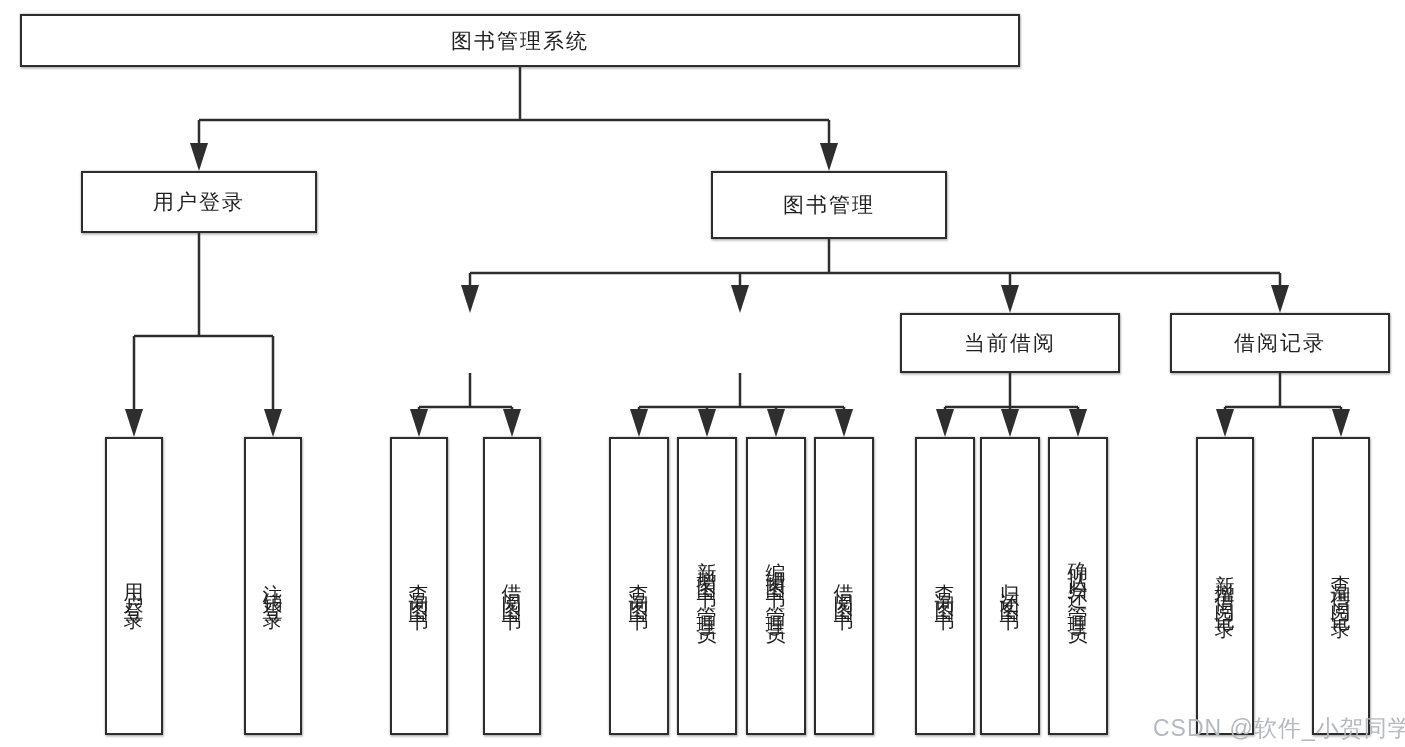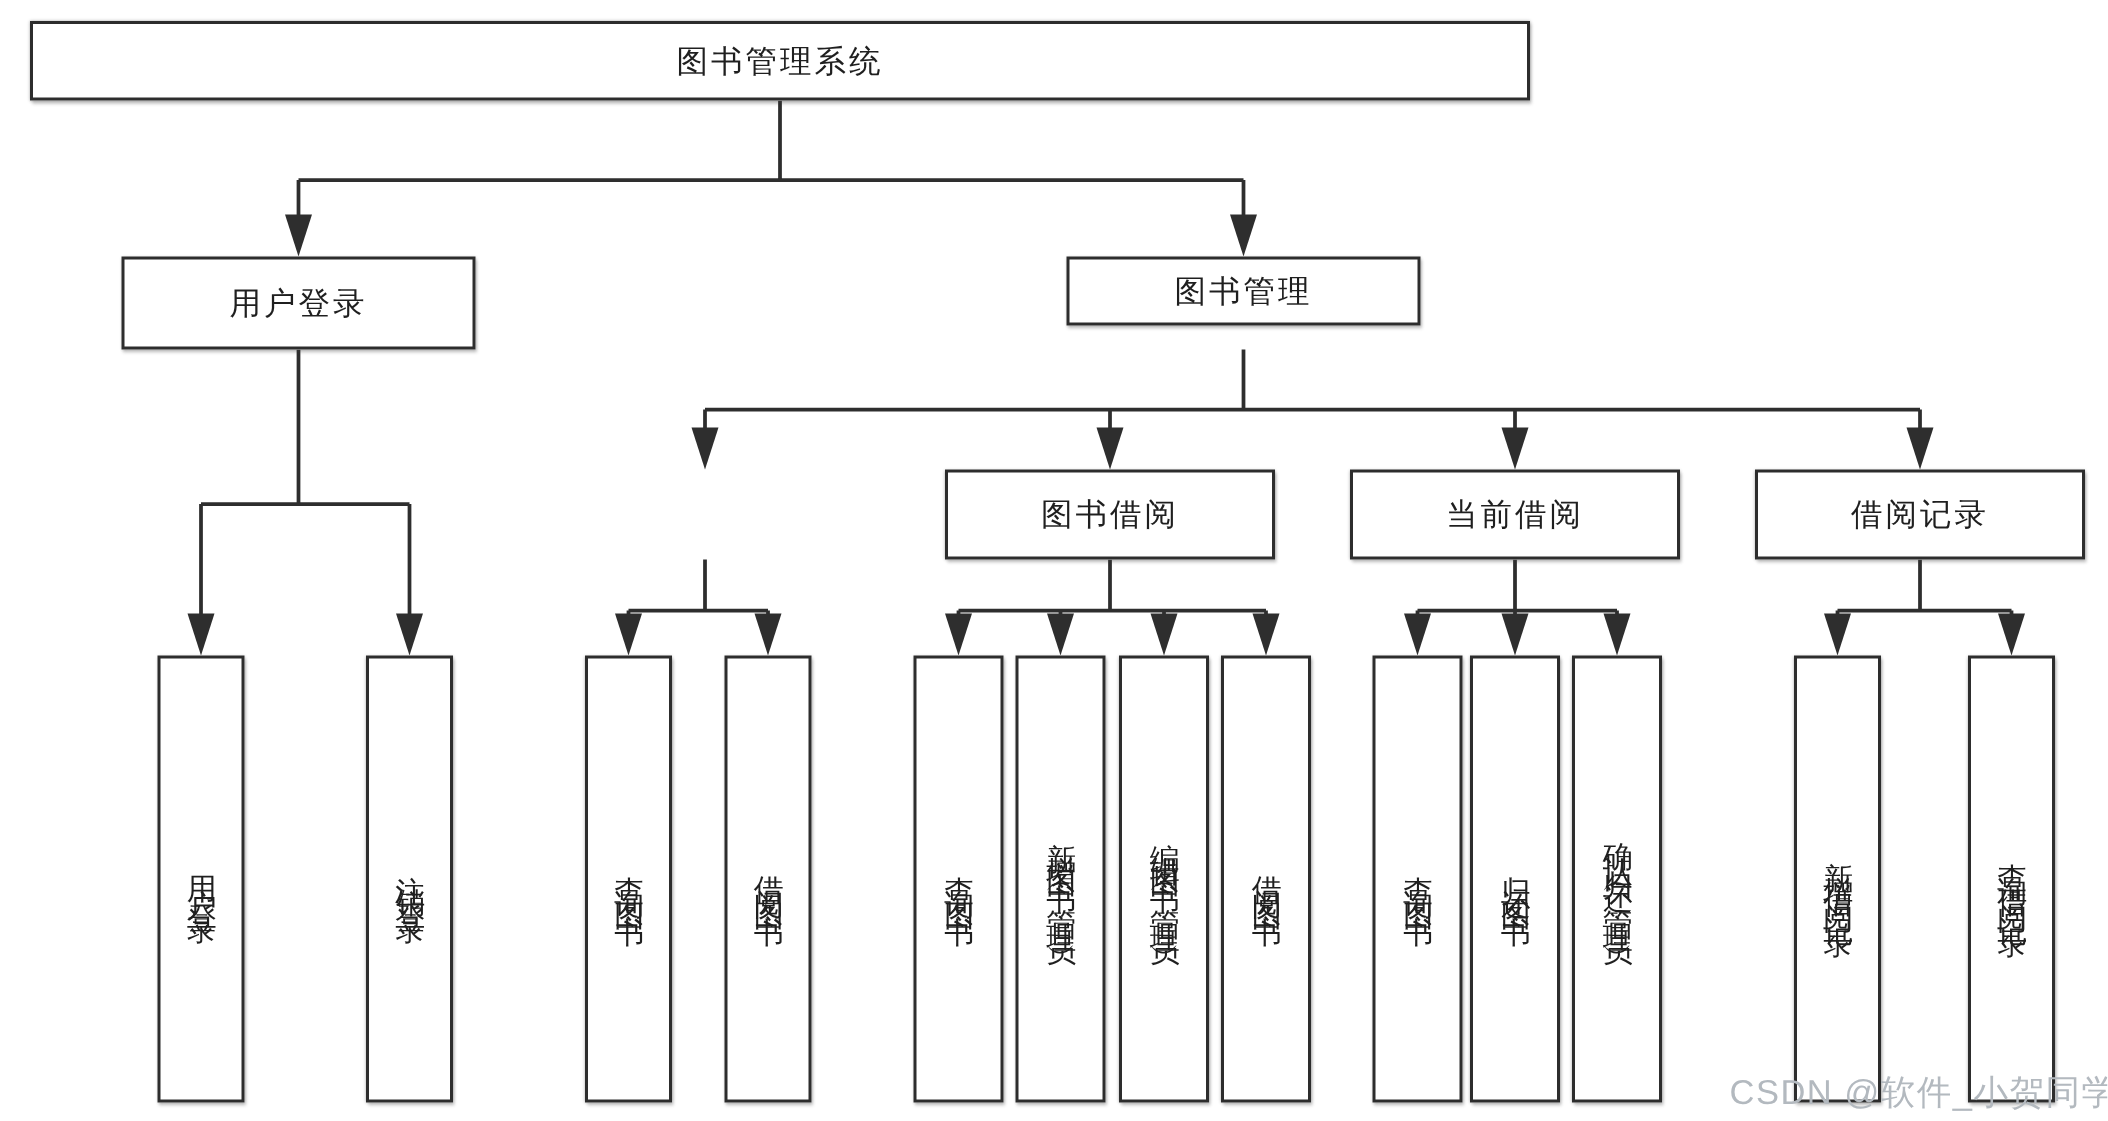--- a/index.html
+++ b/index.html
@@ -98,23 +98,22 @@
       <polygon points="1010,437 1001,409 1019,409"></polygon>
       <polygon points="1078,437 1069,409 1087,409"></polygon>
       <polygon points="1225,437 1216,409 1234,409"></polygon>
       <polygon points="1341,437 1332,409 1350,409"></polygon>
     </g>
   </svg>
 
   <div class="box h" style="left:20px; top:14px; width:1000px; height:53px">图书管理系统</div>
 
   <div class="box h" style="left:81px; top:171px; width:236px; height:62px">用户登录</div>
-  <div class="box h" style="left:711px; top:171px; width:236px; height:46px">图书管理</div>
+  <div class="box h" style="left:711px; top:171px; width:236px; height:68px">图书管理</div>
 
-  <div class="box h" style="left:630px; top:313px; width:220px; height:60px">图书借阅</div>
   <div class="box h" style="left:1170px; top:313px; width:220px; height:60px">借阅记录</div>
   <div class="box h" style="left:900px; top:313px; width:220px; height:60px">当前借阅</div>
 
   <div class="box v" style="left:105px; top:437px; width:58px; height:298px">用户登录</div>
   <div class="box v" style="left:244px; top:437px; width:58px; height:298px">注销登录</div>
 
   <div class="box v" style="left:390px; top:437px; width:58px; height:298px">查询图书</div>
   <div class="box v" style="left:483px; top:437px; width:58px; height:298px">借阅图书</div>
 
   <div class="box v" style="left:609px; top:437px; width:60px; height:298px">查询图书</div>

